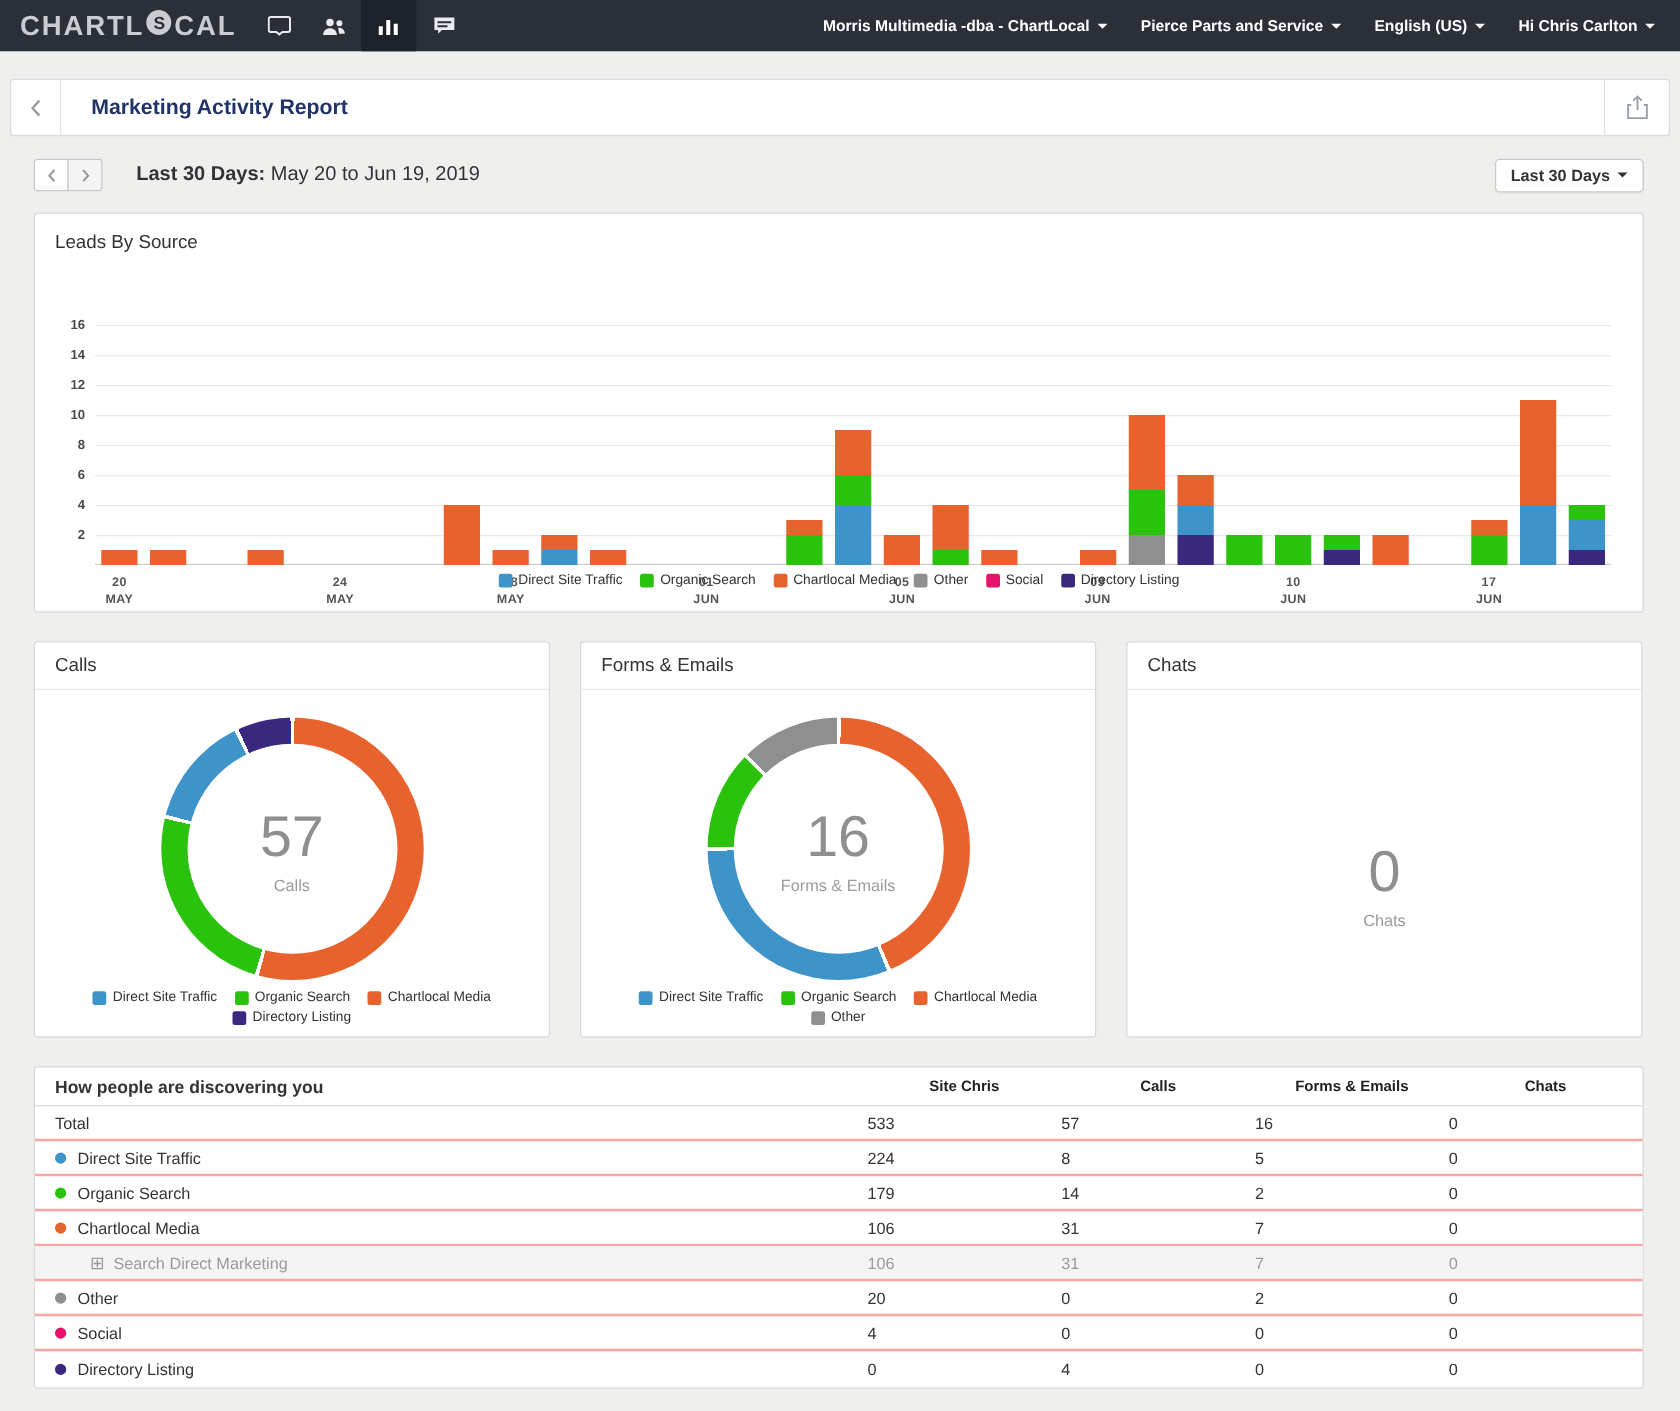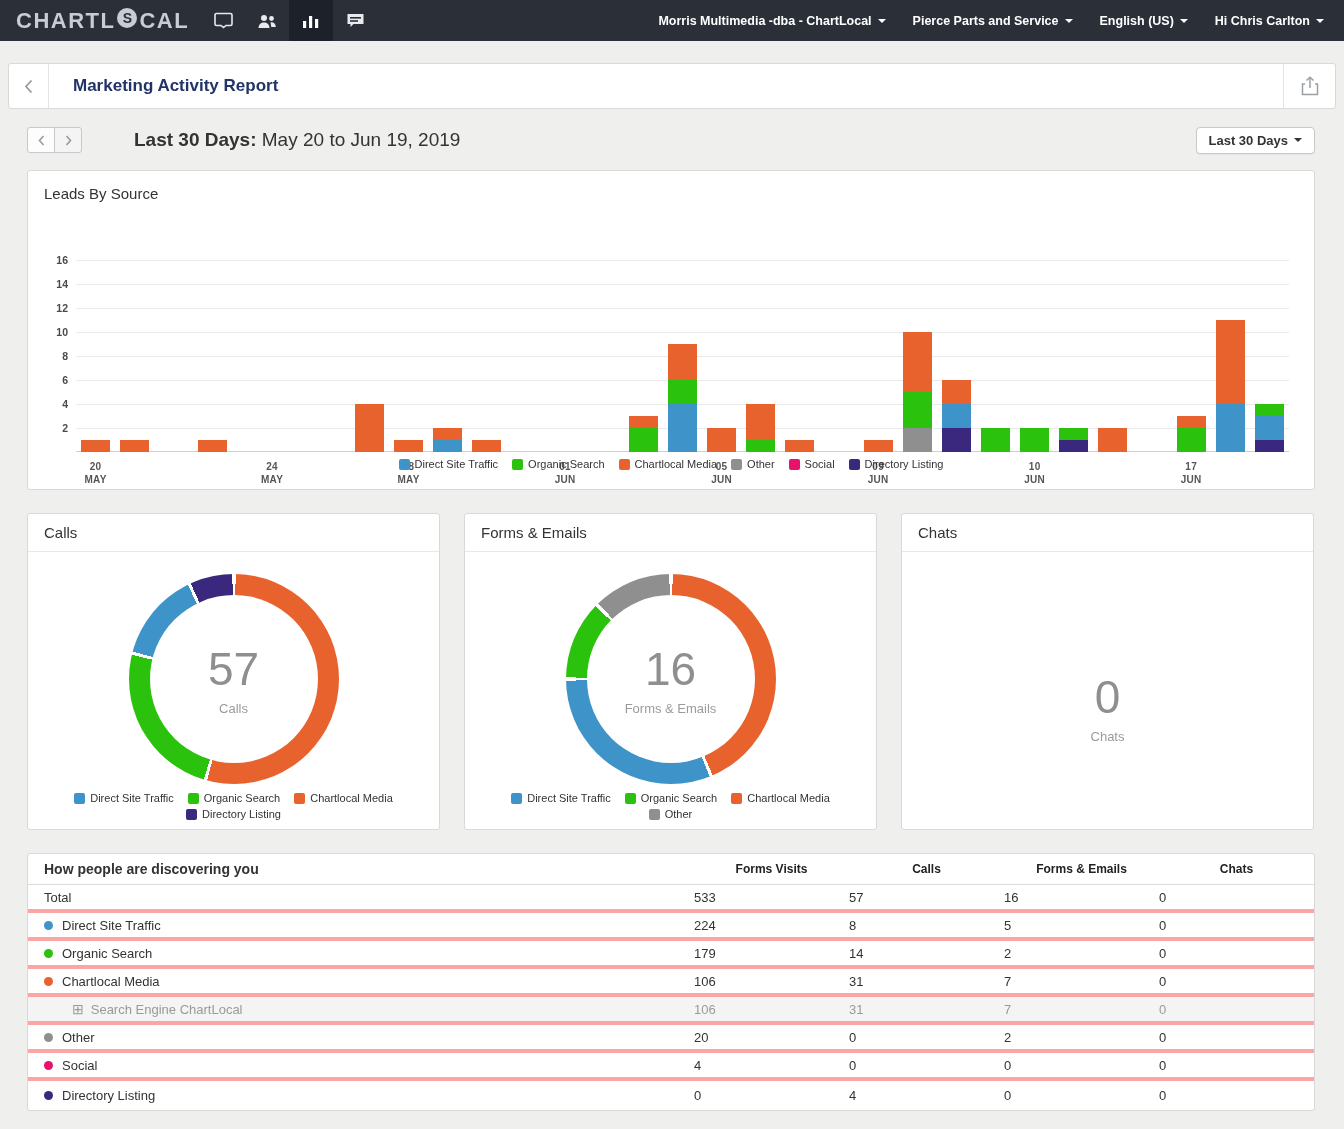--- a/index.html
+++ b/index.html
@@ -30,21 +30,21 @@
   .page-title { margin-left:24px; font-size:17px; font-weight:700; color:#223467; }
   .share-btn { margin-left:auto; width:52px; height:100%; border-left:1px solid #e3e3e3;
     display:flex; align-items:center; justify-content:center; cursor:pointer; }
   
   .datebar { position:absolute; top:126px; left:27px; right:29px; height:28px; display:flex; align-items:center; }
   .pager { display:flex; }
   .pager-btn { width:28px; height:26px; border:1px solid #c9c9c9; background:#f4f4f4; display:flex;
     align-items:center; justify-content:center; cursor:pointer; }
   .pager-btn.prev { border-radius:3px 0 0 3px; background:#fdfdfd; }
   .pager-btn.next { border-radius:0 3px 3px 0; margin-left:-1px; }
-  .date-label { margin-left:52px; font-size:19px; color:#333; }
+  .date-label { margin-left:27px; font-size:16px; color:#333; }
   .date-label b { font-weight:700; }
   .range-btn { margin-left:auto; height:27px; padding:0 12px; background:#fff; border:1px solid #c9c9c9;
     border-radius:4px; font-size:13px; font-weight:700; color:#333; display:flex; align-items:center;
     cursor:pointer; box-shadow:0 1px 1px rgba(0,0,0,.05); }
   .range-btn .caret { color:#333; }
   
   .panel { position:absolute; background:#fff; border:1px solid #d9d9d9; border-radius:3px; }
   #leads-panel { top:170px; left:27px; width:1288px; height:320px; }
   .panel-title { font-size:15px; color:#333; padding:14px 16px 0; }
   #leads-controls { position:absolute; top:11px; right:14px; display:flex; align-items:center; gap:9px; }
@@ -79,21 +79,21 @@
   .donut-label { font-size:13px; color:#9b9b9b; margin-top:5px; }
   .donut-legend { margin-top:8px; display:flex; flex-wrap:wrap; justify-content:center;
     gap:4px 14px; font-size:11px; color:#333; padding:0 24px; }
   .zero-center { margin-top:118px; text-align:center; }
   
   #table-panel { top:853px; left:27px; width:1288px; height:258px; }
   .thead, .trow { display:grid; grid-template-columns:1fr 155px 155px 155px 155px; align-items:center; }
   .thead { height:31px; border-bottom:1px solid #dcdcdc; }
   .table-title { padding-left:16px; font-size:14px; font-weight:600; color:#333; }
   .th { font-size:12px; font-weight:700; color:#222; text-align:center; }
-  .trow { height:28px; border-bottom:4px solid #fca5a5; font-size:13px; color:#333; }
+  .trow { height:28px; border-bottom:2px solid #fca5a5; font-size:13px; color:#333; }
   .trow:last-child { border-bottom:none; }
   .row-label { display:flex; align-items:center; padding-left:16px; }
   .dot { width:9px; height:9px; border-radius:50%; margin-right:9px; flex:0 0 auto; }
   .td { }
   .trow.sub { background:#f4f4f4; color:#9a9a9a; }
   .trow.sub .row-label { padding-left:44px; }
   .expand { margin-right:7px; color:#9a9a9a; font-size:14px; line-height:1; cursor:pointer; }
 </style>
 </head>
 <body>
@@ -415,21 +415,21 @@
   <div class="card-title">Chats</div>
   <div class="zero-center">
     <div class="donut-value">0</div>
     <div class="donut-label">Chats</div>
   </div>
 </div>
 
 <div class="panel" id="table-panel">
   <div class="thead">
     <div class="table-title">How people are discovering you</div>
-  <div class="th">Forms Visits</div>
+  <div class="th">Site Chris</div>
       <div class="th">Calls</div>
       <div class="th">Forms &amp; Emails</div>
       <div class="th">Chats</div>
     </div>
   <div id="table-body">
       <div class="trow">
         <div class="row-label">
           <span>Total</span>
         </div>
         <div class="td">533</div>
@@ -463,21 +463,21 @@
           <span>Chartlocal Media</span>
         </div>
         <div class="td">106</div>
         <div class="td">31</div>
         <div class="td">7</div>
         <div class="td">0</div>
       </div>
       <div class="trow sub">
         <div class="row-label">
           <span class="expand">⊞</span>
-          <span>Search Engine ChartLocal</span>
+          <span>Search Direct Marketing</span>
         </div>
         <div class="td">106</div>
         <div class="td">31</div>
         <div class="td">7</div>
         <div class="td">0</div>
       </div>
       <div class="trow">
         <div class="row-label">
           <span class="dot" style="background: rgb(143, 143, 143);"></span>
           <span>Other</span>

